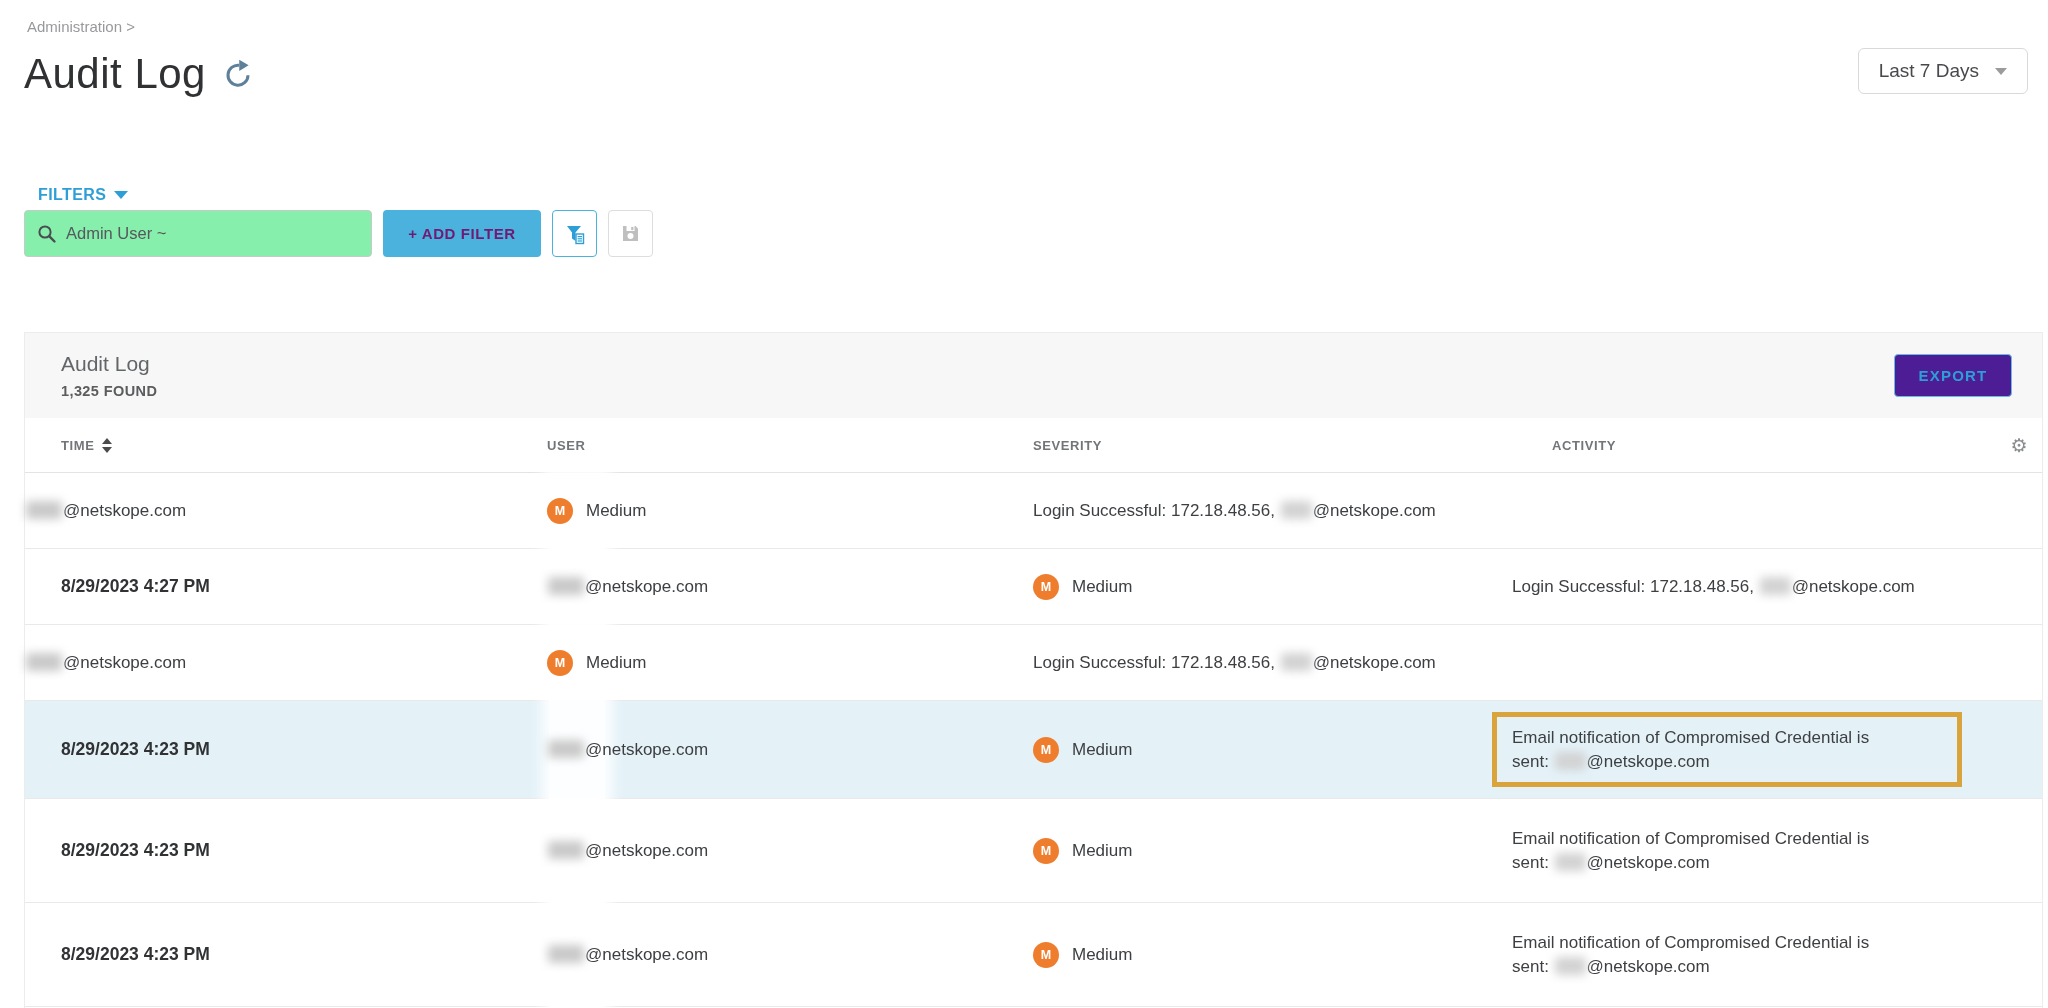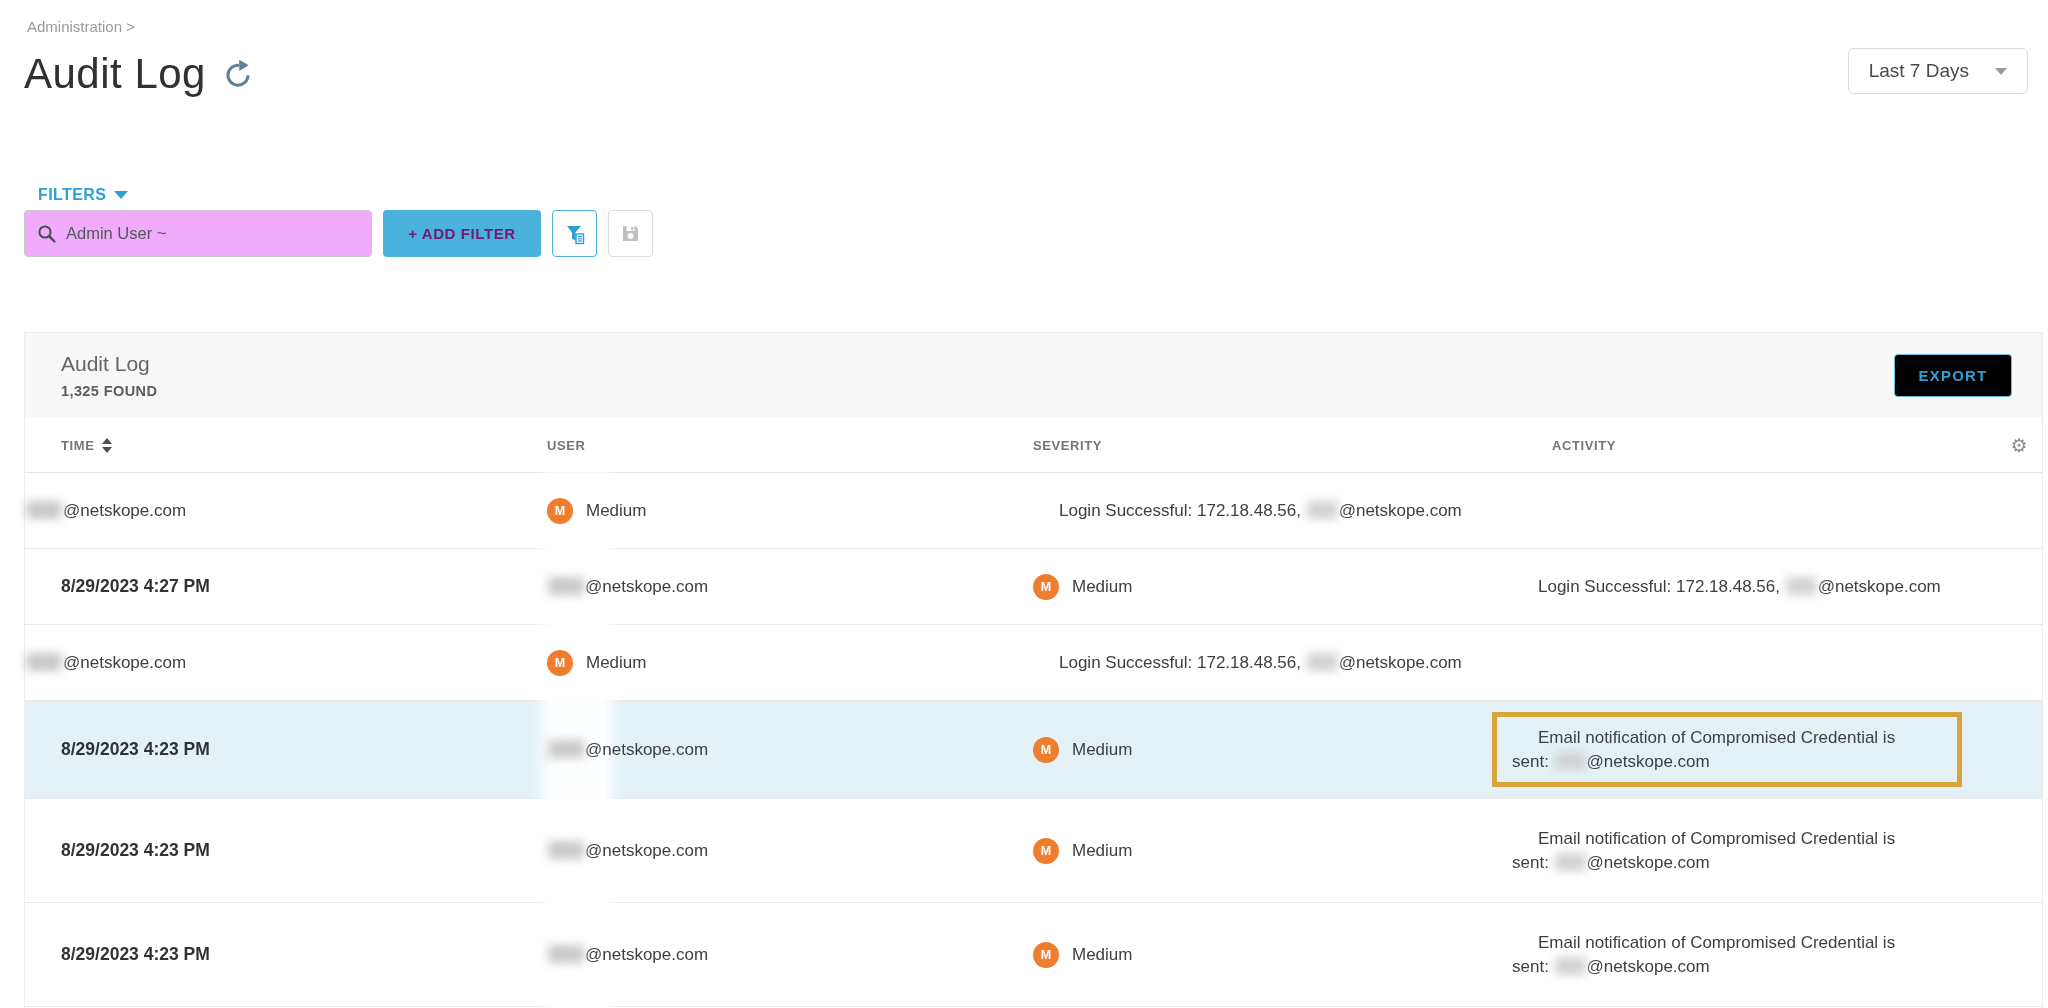--- a/index.html
+++ b/index.html
@@ -8,31 +8,31 @@
   .abs { position:absolute; }
 
   
   .breadcrumb { left:27px; top:18px; font-size:15px; color:#98999b; cursor:pointer; }
   .title-row { left:24px; top:50px; display:flex; align-items:center; gap:16px; }
   .page-title { font-size:42px; font-weight:300; color:#2f3133; letter-spacing:.5px; }
   .refresh-btn { width:32px; height:32px; cursor:pointer; display:flex; align-items:center; justify-content:center; }
 
   .range-btn { top:48px; right:20px; height:46px; padding:0 20px; background:#fff;
                border:1px solid #d9d9d9; border-radius:6px; display:flex; align-items:center;
-               gap:26px; font-size:19px; color:#47494c; cursor:pointer; }
+               gap:16px; font-size:19px; color:#47494c; cursor:pointer; }
   .caret { width:0; height:0; border-left:6px solid transparent; border-right:6px solid transparent;
            border-top:7px solid #9b9b9b; }
 
   
   .filters-toggle { left:38px; top:186px; display:flex; align-items:center; gap:8px;
                     font-size:16px; font-weight:bold; color:#2E9FD6; letter-spacing:.4px; cursor:pointer; }
   .filters-toggle .caret { border-top-color:#2E9FD6; border-left-width:7px; border-right-width:7px; border-top-width:8px; }
 
   .filter-bar { left:24px; top:210px; display:flex; align-items:center; gap:11px; }
-  .search-box { width:348px; height:47px; border:1px solid #c9c9c9; border-radius:4px; background:#f0abfc;
+  .search-box { width:348px; height:47px; border:1px solid #c9c9c9; border-radius:4px; background:#86efac;
                 display:flex; align-items:center; padding:0 12px; gap:9px; }
   .search-box input { border:none; outline:none; font-size:16.5px; color:#55585c; width:100%;
                       font-family:"Liberation Sans", sans-serif; background:transparent; }
   .add-filter-btn { width:158px; height:47px; background:#4AB2DC; border:none; border-radius:4px;
                     color:#701a75; font-size:15px; font-weight:bold; letter-spacing:.6px; cursor:pointer;
                     font-family:"Liberation Sans", sans-serif; }
   .icon-btn { width:45px; height:47px; border-radius:4px; background:#fff; display:flex;
               align-items:center; justify-content:center; cursor:pointer; }
   .icon-btn.blue { border:1px solid #4AB2DC; }
   .icon-btn.gray { border:1px solid #ddd; }
@@ -42,21 +42,21 @@
            border:1px solid #ececec; border-bottom:none; }
   .panel-header { height:85px; background:#f7f7f7; display:flex; align-items:center; padding:0 30px 0 36px; }
   .panel-title { font-size:21px; color:#636669; }
   .panel-found { font-size:14.5px; font-weight:bold; color:#5a5c5e; letter-spacing:.4px; margin-top:7px; }
   .spacer { flex:1; }
   .sortby { display:flex; align-items:center; margin-right:26px; }
   .sortby-label { font-size:16.5px; color:#85878a; margin-right:30px; }
   .sortby-select { width:222px; border-bottom:1px solid #c4c4c4; display:flex; align-items:center;
                    padding:0 6px 10px 2px; cursor:pointer; }
   .sortby-value { font-size:16.5px; font-weight:bold; color:#2e3033; flex:1; }
-  .export-btn { width:118px; height:43px; background:#000000; border:1px solid #66BCE2; border-radius:4px;
+  .export-btn { width:118px; height:43px; background:#4c1d95; border:1px solid #66BCE2; border-radius:4px;
                 color:#2E9FD6; font-size:15px; font-weight:bold; letter-spacing:1.2px; cursor:pointer;
                 font-family:"Liberation Sans", sans-serif; }
 
   
   .grid-row { display:grid; grid-template-columns:522px 486px 479px 1fr 46px; align-items:center; }
   .thead { height:55px; border-bottom:1px solid #e3e3e3; background:#fff; }
   .th { font-size:13px; font-weight:bold; color:#737679; letter-spacing:.6px; }
   .th-time { padding-left:36px; display:flex; align-items:center; gap:8px; cursor:pointer; }
   .sort-arrows { display:flex; flex-direction:column; gap:3px; }
   .sort-arrows i { width:0; height:0; border-left:5px solid transparent; border-right:5px solid transparent; }
@@ -71,21 +71,21 @@
   .row { border-bottom:1px solid #e9e9e9; position:relative; }
   .row .cell { position:relative; z-index:2; }
   .row.h76 { height:76px; } .row.h98 { height:98px; } .row.h104 { height:104px; }
   .row.highlighted { background:#E4F2F8; }
   .time-cell { padding-left:36px; font-size:17.5px; font-weight:bold; color:#303234; }
   .user-cell, .severity-cell, .activity-cell { font-size:17px; color:#3d3f42; }
   .severity-cell { display:flex; align-items:center; gap:13px; }
   .sev-badge { width:26px; height:26px; border-radius:50%; background:#EE7E2E; color:#fff;
                font-size:12.5px; font-weight:bold; display:inline-flex; align-items:center; justify-content:center; }
   .activity-cell { padding-right:14px; line-height:1.4; }
-  .act-before { white-space:pre-line;margin-left:26px; }
+  .act-before { white-space:pre-line; }
   .redact { display:inline-block; width:36px; height:18px; background:#c9c9c9; border-radius:3px;
             filter:blur(5px); vertical-align:-3px; margin:0 1px; }
   .act-redact { width:31px; background:#d2d2d2; }
   .annotation-box { display:inline-block; border:5px solid #D9A43C; padding:9px 15px; margin-left:-20px;
                     width:470px; }
 </style>
 </head>
 <body>
 
 <div class="abs breadcrumb">Administration &gt;</div>

